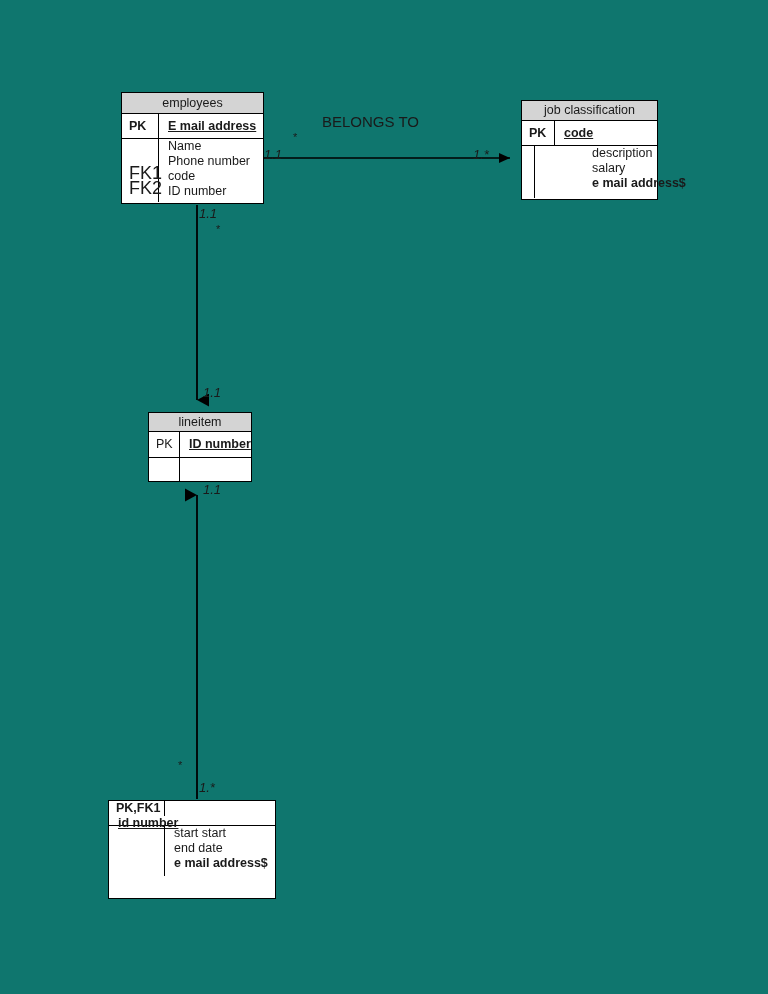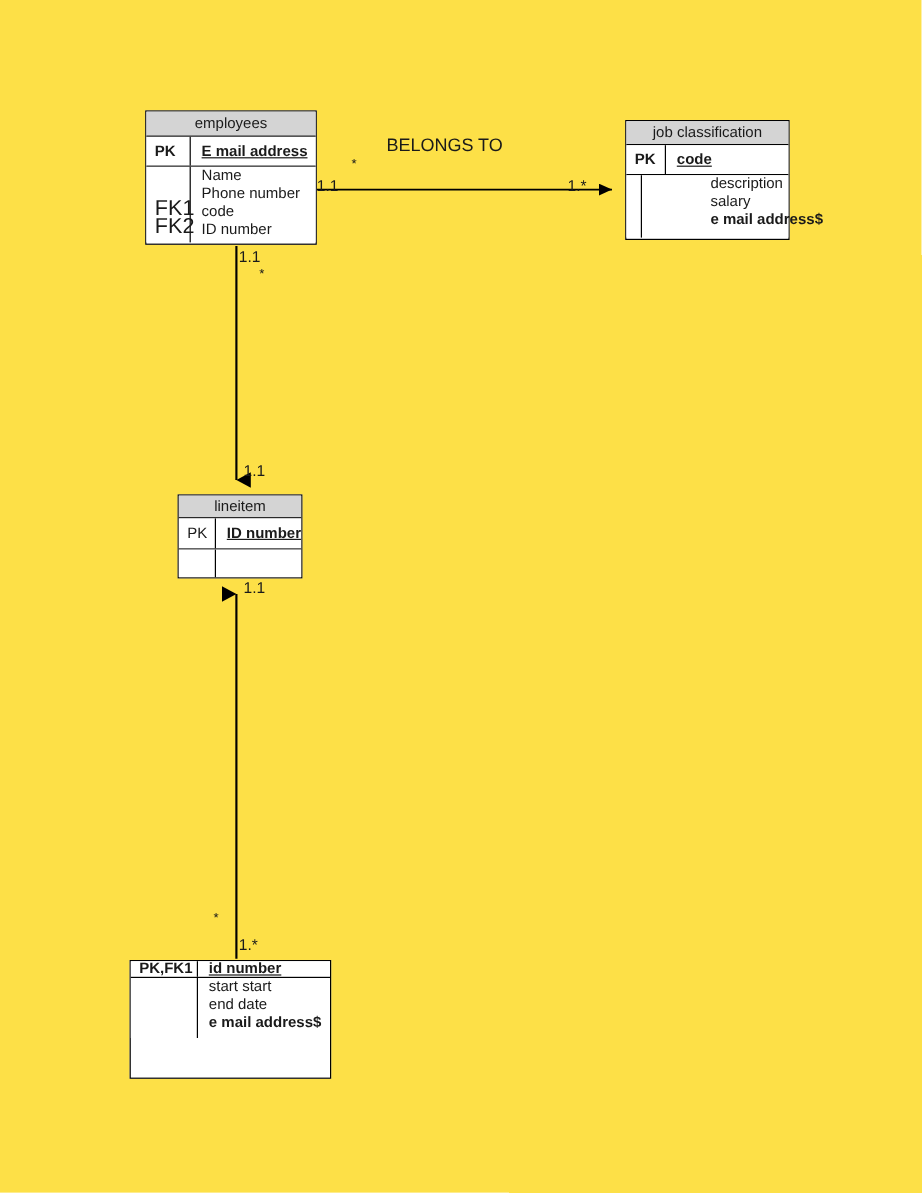--- a/index.html
+++ b/index.html
@@ -9,21 +9,21 @@
     background: #ffffff;
   }
   body {
     font-family: "Liberation Sans", sans-serif;
     color: #1a1a1a;
   }
   #canvas {
     position: relative;
     width: 768px;
     height: 994px;
-    background: #fde047;
+    background: #0f766e;
     overflow: hidden;
   }
 
   
   .entity {
     position: absolute;
     box-sizing: border-box;
     border: 1.6px solid #000000;
     background: #ffffff;
   }
@@ -113,20 +113,21 @@
     width: 768px;
     height: 994px;
     pointer-events: none;
   }
   .card-label {
     position: absolute;
     font-size: 13px;
     line-height: 1;
     color: #1a1a1a;
     white-space: nowrap;
+    font-style: italic;
   }
   .star-label {
     position: absolute;
     font-size: 11px;
     line-height: 1;
     color: #1a1a1a;
     white-space: nowrap;
   }
   .rel-label {
     position: absolute;
@@ -209,21 +210,21 @@
       <div class="cell-key" style="width:31px;">PK</div>
       <div class="cell-attr pk-attr">ID number</div>
     </div>
     <div class="entity-row" style="height:23px;">
       <div class="keystack" style="width:31px;"></div>
       <div class="stack"></div>
     </div>
   </div>
 
   <div class="entity" style="left:108px; top:800px; width:168px; height:99px;">
-    <div class="entity-row divider" style="height:14px;">
+    <div class="entity-row divider" style="height:25px;flex-direction:column;">
       <div class="cell-key bold" style="width:56px;">PK,FK1</div>
       <div class="cell-attr pk-attr">id number</div>
     </div>
     <div class="entity-row" style="height:50px;">
       <div class="keystack" style="width:56px; padding-bottom:5px;">
         <div class="line">&nbsp;</div>
         <div class="line">&nbsp;</div>
         <div class="line">&nbsp;</div>
       </div>
       <div class="stack" style="padding-bottom:5px;">

